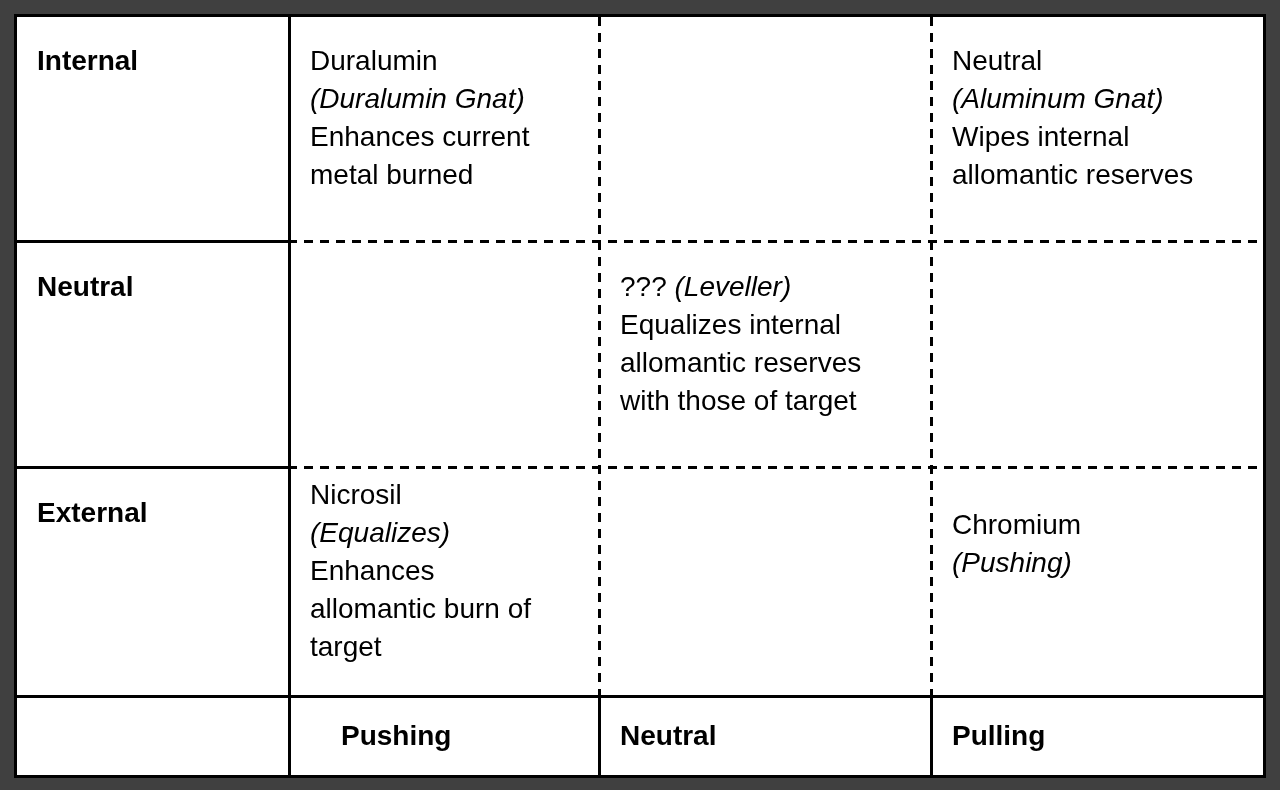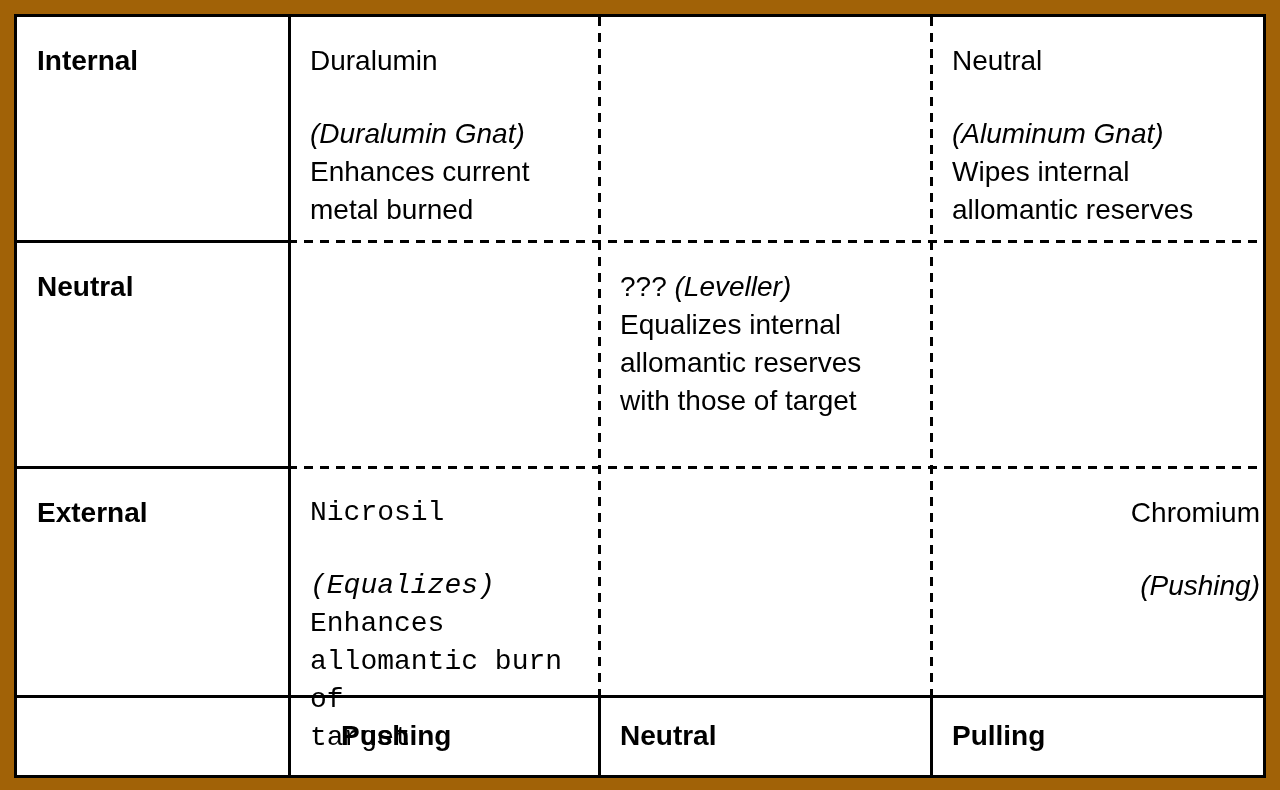--- a/index.html
+++ b/index.html
@@ -5,21 +5,21 @@
   html, body {
     margin: 0;
     padding: 0;
     background: #ffffff;
     font-family: "Liberation Sans", sans-serif;
   }
   .page {
     position: relative;
     width: 1280px;
     height: 790px;
-    background: #a16207;
+    background: #404040;
     overflow: hidden;
   }
   .matrix {
     position: absolute;
     left: 14px;
     top: 14px;
     width: 1252px;
     height: 764px;
     box-sizing: border-box;
     border: 3px solid #000000;
@@ -49,31 +49,31 @@
   .h3  { top: 678px; left: 0;     width: 1246px; }
   
   .cell {
     position: absolute;
     font-size: 28px;
     line-height: 38px;
     color: #000000;
   }
   .bold { font-weight: bold; }
   .name  { display: block; }
-  .alias { display: block; font-style: italic; margin-top: 35px; }
+  .alias { display: block; font-style: italic; }
   .desc  { display: block; white-space: pre-line; }
   .inl   { display: inline; }
   .p-internal-label  { left: 20px;  top: 25px; }
   .p-internal-push   { left: 293px; top: 25px;  width: 286px; }
   .p-internal-pull   { left: 935px; top: 25px;  width: 308px; }
   .p-neutral-label   { left: 20px;  top: 251px; }
   .p-neutral-neutral { left: 603px; top: 251px; width: 308px; }
   .p-external-label  { left: 20px;  top: 477px; }
-  .p-external-push   { left: 293px; top: 477px; width: 286px; font-family: Liberation Mono, monospace; }
-  .p-external-pull   { left: 935px; top: 477px; width: 308px; text-align: right; }
+  .p-external-push   { left: 293px; top: 459px; width: 286px; }
+  .p-external-pull   { left: 935px; top: 489px; width: 308px; }
   .p-foot-label { left: 20px;  top: 700px; }
   .p-foot-push  { left: 308px; top: 700px; margin-left: 16px; }
   .p-foot-neut  { left: 603px; top: 700px; }
   .p-foot-pull  { left: 935px; top: 700px; }
 </style>
 </head>
 <body>
 
 <div class="page">
   <div class="matrix">

